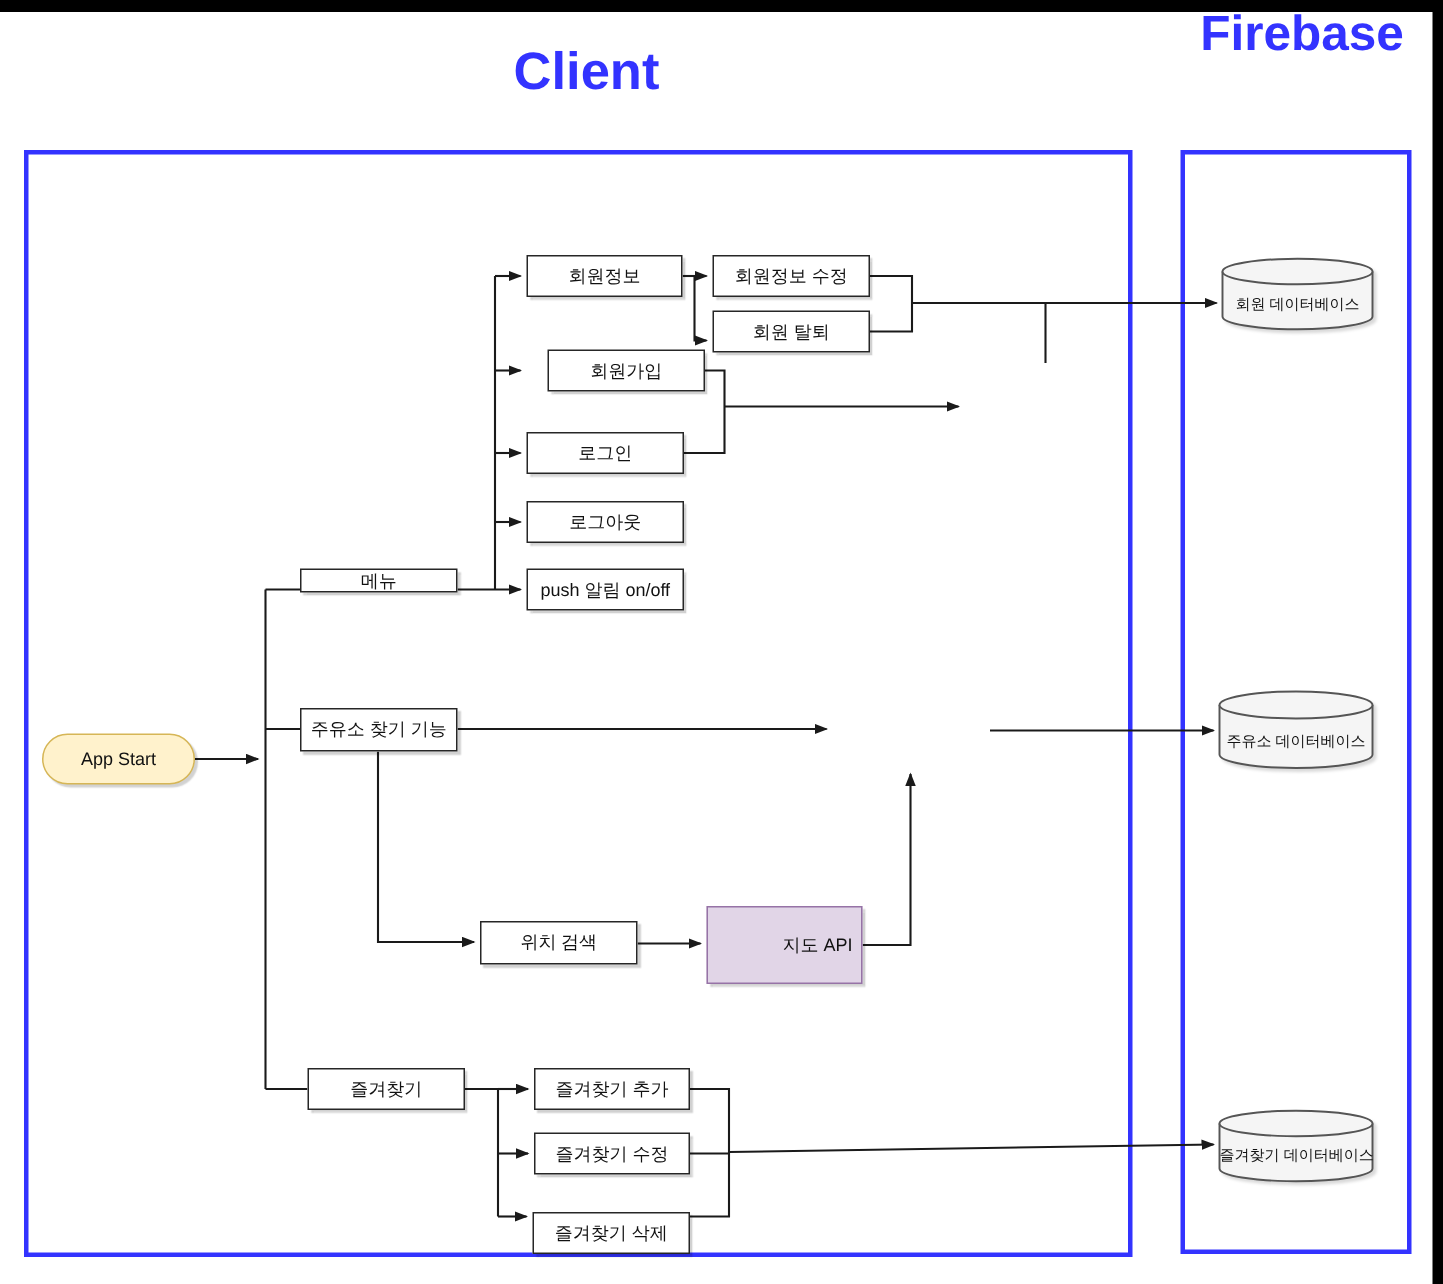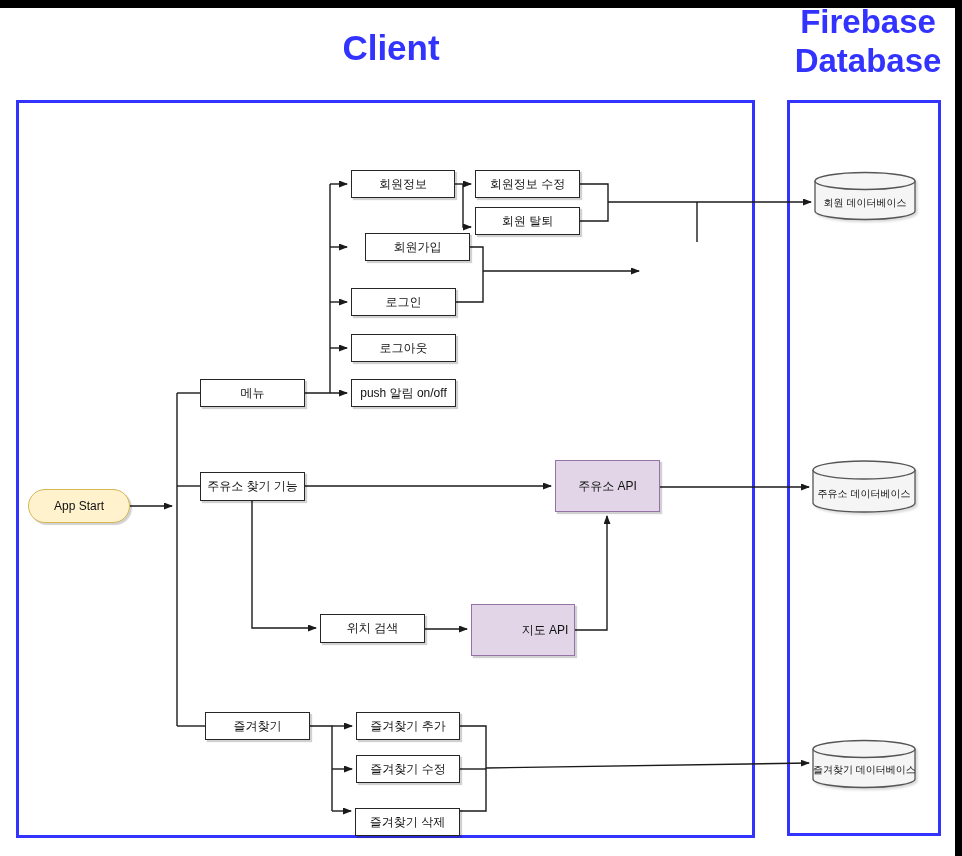--- a/index.html
+++ b/index.html
@@ -49,21 +49,20 @@
 <body>
 
 <div class="stage">
 
   <div class="edge-strip strip-top"></div>
   <div class="edge-strip strip-right"></div>
 
   <div class="big-title title-client">Client</div>
   <div class="big-title title-firebase">
     <div>Firebase</div>
-    <div>Database</div>
   </div>
 
   <div class="container-box client-box"></div>
   <div class="container-box firebase-box"></div>
 
   <svg class="wires" width="962" height="856" viewBox="0 0 962 856">
     <defs>
       <marker id="arr" markerWidth="10" markerHeight="8" refX="8" refY="3.5" orient="auto" markerUnits="userSpaceOnUse">
         <path d="M0,0 L9,3.5 L0,7 Z" fill="#1a1a1a"></path>
       </marker>
@@ -126,21 +125,21 @@
         <path d="M813,749 L813,779 A51,8.5 0 0 0 915,779 L915,749"></path>
         <ellipse cx="864" cy="749" rx="51" ry="8.5"></ellipse>
       </g>
     </g>
   </svg>
 
   <div class="node start" style="left:28px;top:489px;width:102px;height:34px;">
     <span>App Start</span>
   </div>
 
-  <div class="node" style="left:200px;top:379px;width:105px;height:28px;">
+  <div class="node" style="left:200px;top:379px;width:105px;height:16px;">
     <span>메뉴</span>
   </div>
 
   <div class="node" style="left:200px;top:472px;width:105px;height:29px;">
     <span>주유소 찾기 기능</span>
   </div>
 
   <div class="node" style="left:205px;top:712px;width:105px;height:28px;">
     <span>즐겨찾기</span>
   </div>
@@ -167,29 +166,26 @@
 
   <div class="node" style="left:351px;top:334px;width:105px;height:28px;">
     <span>로그아웃</span>
   </div>
 
   <div class="node" style="left:351px;top:379px;width:105px;height:28px;">
     <span>push 알림 on/off</span>
   </div>
 
 
-  <div class="node purple" style="left:555px;top:460px;width:105px;height:52px;">
-    <span>주유소 API</span>
-  </div>
 
   <div class="node purple" style="left:471px;top:604px;width:104px;height:52px;padding-left:44px;">
     <span>지도 API</span>
   </div>
 
-  <div class="node" style="left:320px;top:614px;width:105px;height:29px;">
+  <div class="node" style="left:320px;top:614px;width:105px;height:29px;font-family:Liberation Serif, serif;">
     <span>위치 검색</span>
   </div>
 
   <div class="node" style="left:356px;top:712px;width:104px;height:28px;">
     <span>즐겨찾기 추가</span>
   </div>
 
   <div class="node" style="left:356px;top:755px;width:104px;height:28px;">
     <span>즐겨찾기 수정</span>
   </div>

